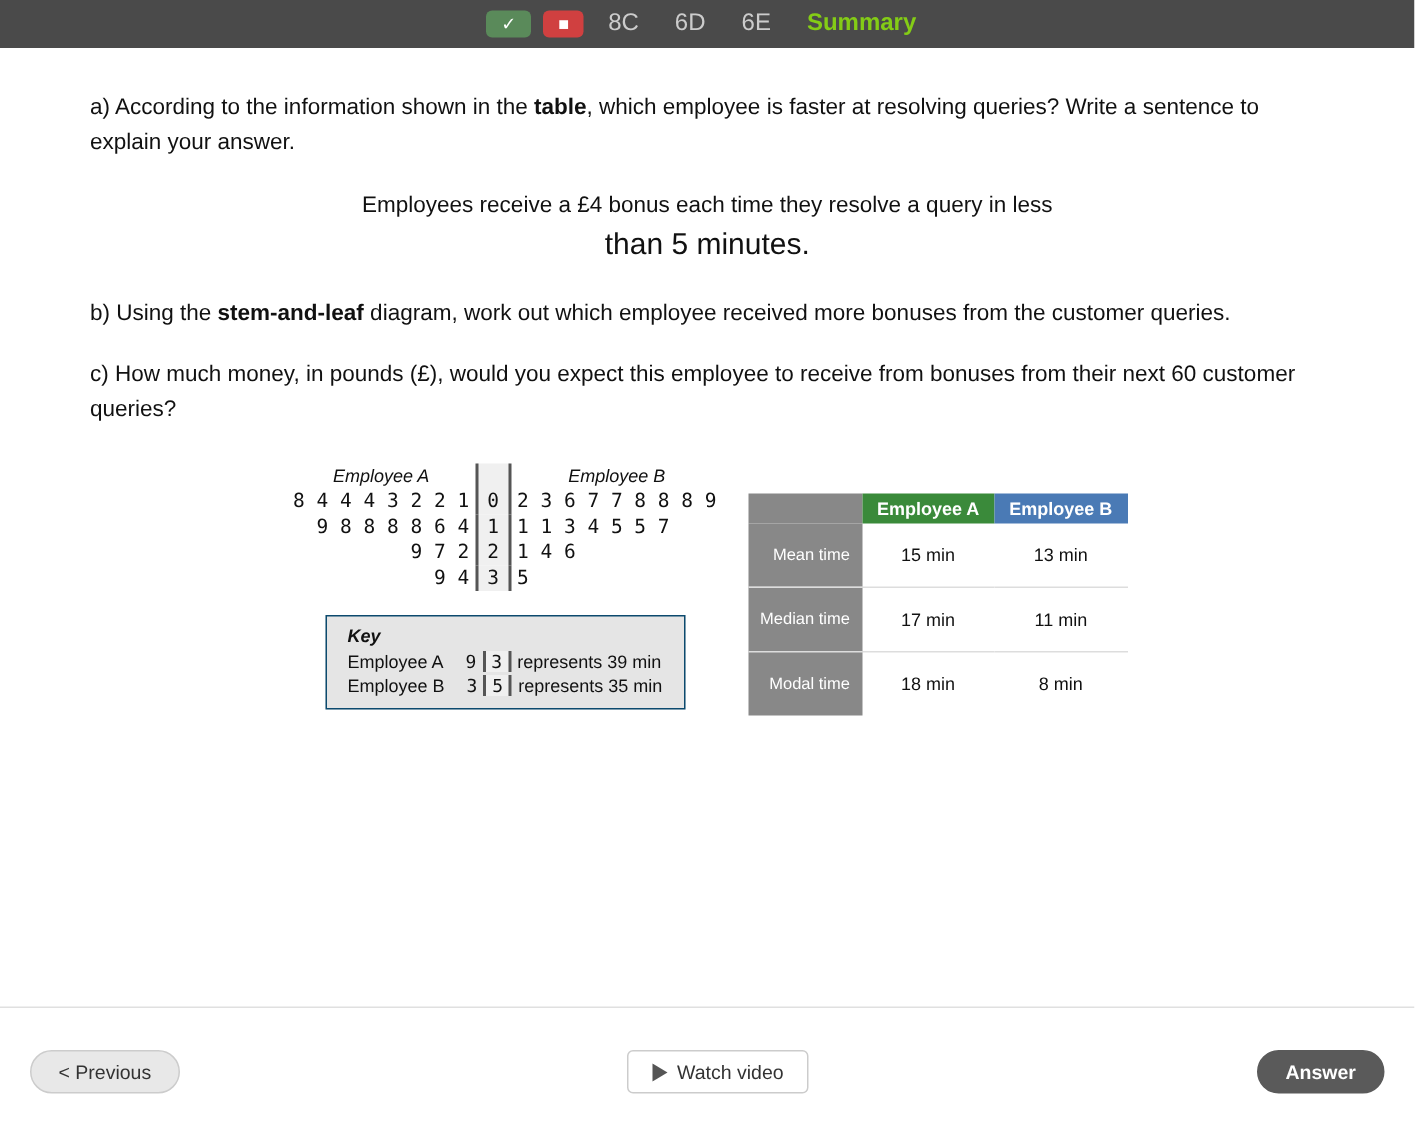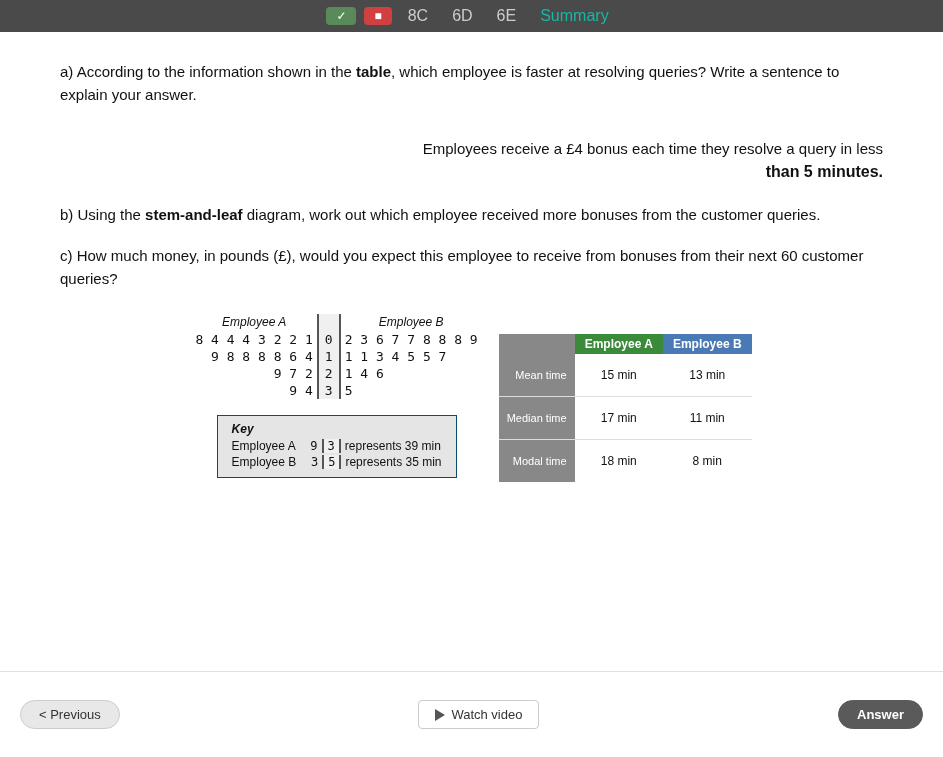--- a/index.html
+++ b/index.html
@@ -35,40 +35,39 @@
     .top-bar-btn.active {
       background: #d04040;
     }
     .top-bar-tab {
       color: #ccc;
       font-size: 16px;
       padding: 2px 8px;
       cursor: pointer;
     }
     .top-bar-tab.current {
-      color: #14b8a6;
-      font-weight: normal;
+      color: #84cc16;
+      font-weight: bold;
     }
 
     .main-content {
       flex: 1;
       padding: 28px 60px 20px 60px;
       display: flex;
       flex-direction: column;
       gap: 18px;
     }
 
     .question-block {
       text-align: left;
       line-height: 1.55;
     }
 
     .question-block.centered {
-      text-align: right;
-      margin-top: 12px;
+      text-align: center;
     }
 
     .question-label {
       font-size: 15px;
       line-height: 1.55;
     }
 
     .bold { font-weight: bold; }
 
     
@@ -240,21 +239,21 @@
 </div>
 
 <div class="main-content">
 
   <div class="question-block">
     <span class="question-label">a) According to the information shown in the </span><span class="question-label bold">table</span><span class="question-label">, which employee is faster at resolving queries? Write a sentence to explain your answer.</span>
   </div>
 
   <div class="question-block centered">
     <div>Employees receive a £4 bonus each time they resolve a query in less</div>
-    <div style="font-weight:bold; font-size:16px;">than 5 minutes.</div>
+    <div style="font-weight:normal; font-size:20px;">than 5 minutes.</div>
   </div>
 
   <div class="question-block">
     <span class="question-label">b) Using the </span><span class="question-label bold">stem-and-leaf</span><span class="question-label"> diagram, work out which employee received more bonuses from the customer queries.</span>
   </div>
 
   <div class="question-block">
     <span class="question-label">c) How much money, in pounds (£), would you expect this employee to receive from bonuses from their next 60 customer queries?</span>
   </div>
 

